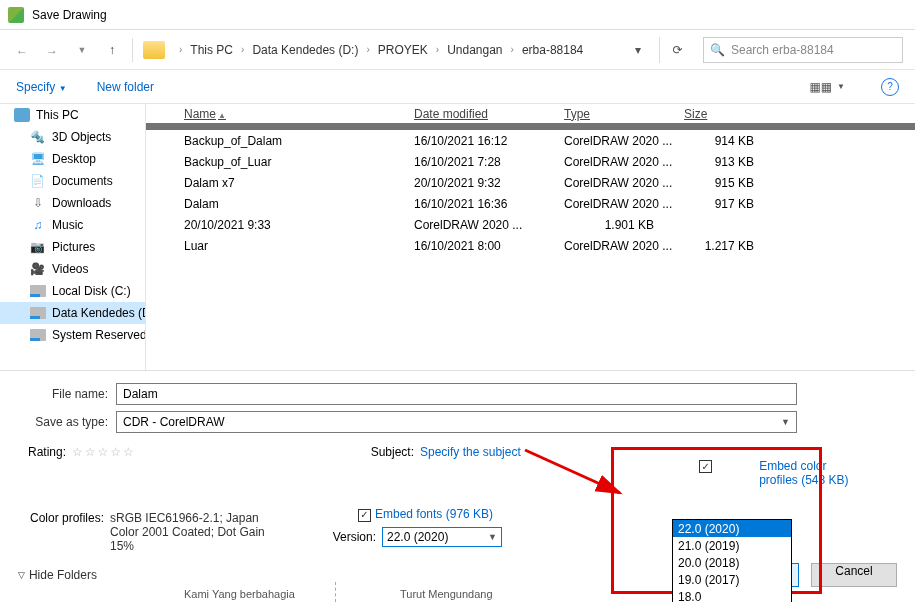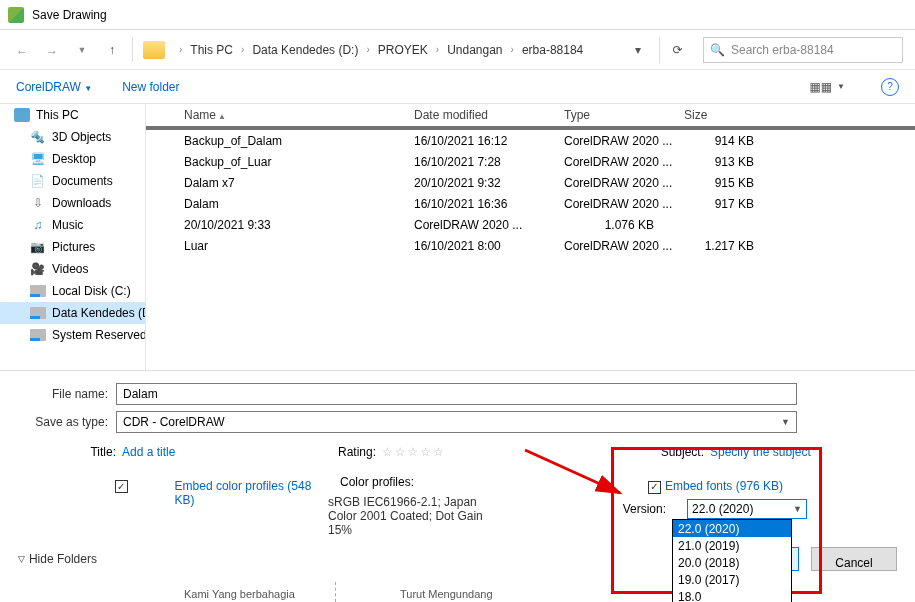--- a/index.html
+++ b/index.html
@@ -38,21 +38,21 @@
     .ico-desktop { color: #3aa0e0; }
     .ico-docs { color: #666; }
     .ico-down { color: #666; }
     .ico-music { color: #1e88e5; }
     .ico-pics { color: #1e88e5; }
     .ico-video { color: #333; }
     .ico-disk { width: 16px; height: 12px; background: #bbb; border-radius: 1px; position: relative; }
     .ico-disk::after { content: ""; position: absolute; left: 0; bottom: 0; height: 3px; width: 60%; background: #2b8fe0; }
     
     .file-list { flex: 1; overflow: hidden; }
-    .columns { display: grid; grid-template-columns: 26px 230px 150px 120px 100px; height: 26px; align-items: center; border-bottom: 4px solid #737373; padding-left: 12px; color: #444; }
+    .columns { display: grid; grid-template-columns: 26px 230px 150px 120px 100px; height: 26px; align-items: center; border-bottom: 7px solid #737373; padding-left: 12px; color: #444; text-decoration: underline; }
     .columns .col { padding-right: 8px; cursor: pointer; }
     .sort-ind { font-size: 8px; margin-left: 2px; color: #777; }
     .rows { }
     .row { display: grid; grid-template-columns: 26px 230px 150px 120px 100px; height: 21px; align-items: center; padding-left: 12px; }
     .row .cell { padding-right: 8px; white-space: nowrap; overflow: hidden; text-overflow: ellipsis; }
     .file-ico { width: 14px; height: 16px; background: linear-gradient(135deg, #43a047 50%, #2e7d32 50%); border-radius: 2px; }
     .cell.size { text-align: right; padding-right: 30px; }
     
     .bottom-area { border-top: 1px solid #e0e0e0; padding: 12px 0 0 0; position: relative; }
     .field-row { display: flex; align-items: center; margin-bottom: 6px; padding: 0 18px; }
@@ -76,21 +76,21 @@
     .version-row { display: flex; align-items: center; }
     .version-combo { width: 120px; height: 20px; border: 1px solid #0078d7; background: #fff; display: flex; align-items: center; justify-content: space-between; padding: 0 4px; }
     .version-combo .dd { color: #555; font-size: 9px; }
     .version-dropdown { position: absolute; width: 120px; border: 1px solid #000; background: #fff; z-index: 50; }
     .v-opt { height: 17px; padding: 0 5px; display: flex; align-items: center; font-size: 12px; }
     .v-opt.sel { background: #0078d7; color: #fff; }
     
     .footer-row { display: flex; align-items: center; padding: 10px 18px 0 18px; gap: 12px; }
     .footer-row .spacer { flex: 1; }
     .hide-toggle { display: flex; align-items: center; gap: 4px; cursor: pointer; color: #333; }
-    .btn { width: 86px; height: 24px; border: 1px solid #adadad; background: #e1e1e1; display: flex; align-items: flex-end; justify-content: center; cursor: pointer; }
+    .btn { width: 86px; height: 24px; border: 1px solid #adadad; background: #e1e1e1; display: flex; align-items: flex-start; justify-content: center; cursor: pointer; }
     .btn.primary { border: 1px solid #0078d7; background: #e5f1fb; }
     
     .red-box1 { position: absolute; border: 3px solid #e30000; pointer-events: none; }
     .arrow-svg { position: absolute; pointer-events: none; }
     
     .bg-text { position: absolute; color: #555; font-size: 11px; }
   </style>
 </head>
 <body>
 
@@ -120,21 +120,21 @@
     <span class="crumb-down">▾</span>
   </div>
   <div class="refresh-btn">⟳</div>
   <div class="search-box">
     <span>🔍</span>
     <span>Search erba-88184</span>
   </div>
 </div>
 
 <div class="toolbar">
-  <span class="link"><span>CorelDRAW</span> <span style="font-size:8px;">▼</span></span>
+  <span class="link"><span>Specify</span> <span style="font-size:8px;">▼</span></span>
   <span class="link">New folder</span>
   <span class="spacer"></span>
   <span class="view-btn">▦▦<span style="font-size:8px;margin-left:3px;">▼</span></span>
   <span class="help-btn">?</span>
 </div>
 
 <div class="main-area">
   <div class="sidebar" id="sidebar">
       <div class="tree-item">
         <span class="tree-icon ico-pc"></span>
@@ -221,21 +221,21 @@
           <div class="cell"><span class="file-ico"></span></div>
           <div class="cell">Dalam</div>
           <div class="cell">16/10/2021 16:36</div>
           <div class="cell">CorelDRAW 2020 ...</div>
           <div class="cell size">917 KB</div>
         </div>
         <div class="row">
           <div class="cell"><span class="file-ico"></span></div>
           <div class="cell">20/10/2021 9:33</div>
           <div class="cell">CorelDRAW 2020 ...</div>
-          <div class="cell size">1.076 KB</div>
+          <div class="cell size">1.901 KB</div>
         </div>
         <div class="row">
           <div class="cell"><span class="file-ico"></span></div>
           <div class="cell">Luar</div>
           <div class="cell">16/10/2021 8:00</div>
           <div class="cell">CorelDRAW 2020 ...</div>
           <div class="cell size">1.217 KB</div>
         </div>
       </div>
   </div>
@@ -248,52 +248,48 @@
   </div>
   <div class="field-row">
     <div class="field-label">Save as type:</div>
     <div class="combo">
       <span>CDR - CorelDRAW</span>
       <span class="dd">▼</span>
     </div>
   </div>
 
   <div class="meta-grid">
-    <div class="meta-cell t1">
-      <div class="lbl">Title:</div>
-      <div class="val link">Add a title</div>
-    </div>
     <div class="meta-cell t3">
       <div class="lbl">Rating:</div>
       <div class="stars">☆☆☆☆☆</div>
     </div>
     <div class="meta-cell t2">
       <div class="lbl">Subject:</div>
       <div class="val link">Specify the subject</div>
     </div>
 
     <div class="meta-cell t1" style="margin-top:14px;">
       <div class="lbl"></div>
       <div>
         <label style="display:flex;align-items:flex-start;gap:43px;">
           <span class="checkbox checked"></span>
           <span class="link" style="max-width:170px;display:inline-block;">Embed color profiles (548 KB)</span>
         </label>
       </div>
     </div>
-    <div class="meta-cell t2" style="margin-top:10px;flex-direction:column;">
+    <div class="meta-cell t2" style="margin-top:18px;">
       <div class="lbl">Color profiles:</div>
       <div class="val" style="max-width:170px;">sRGB IEC61966-2.1; Japan Color 2001 Coated; Dot Gain 15%</div>
     </div>
     <div class="meta-cell t3" style="margin-top:14px;display:block;">
       <label style="display:flex;align-items:center;margin-left:30px;">
         <span class="checkbox checked"></span>
         <span class="link">Embed fonts (976 KB)</span>
       </label>
-      <div class="version-row" style="margin-top:6px;gap:15px;">
+      <div class="version-row" style="margin-top:6px;">
         <span style="width:48px;text-align:right;margin-right:6px;"><span>Version:</span></span>
         <div class="version-combo" id="vcombo">
           <span>22.0 (2020)</span>
           <span class="dd">▼</span>
         </div>
       </div>
     </div>
   </div>
 
   <div class="footer-row">

